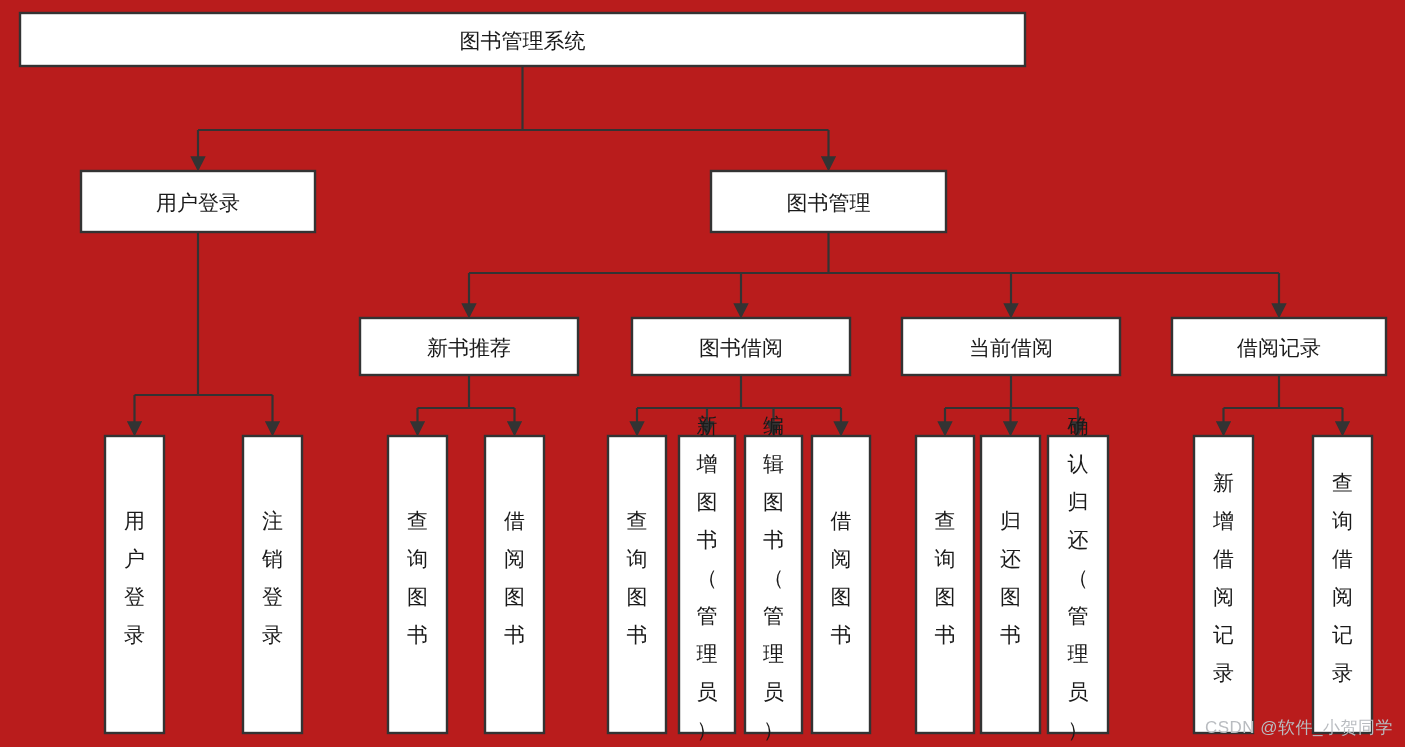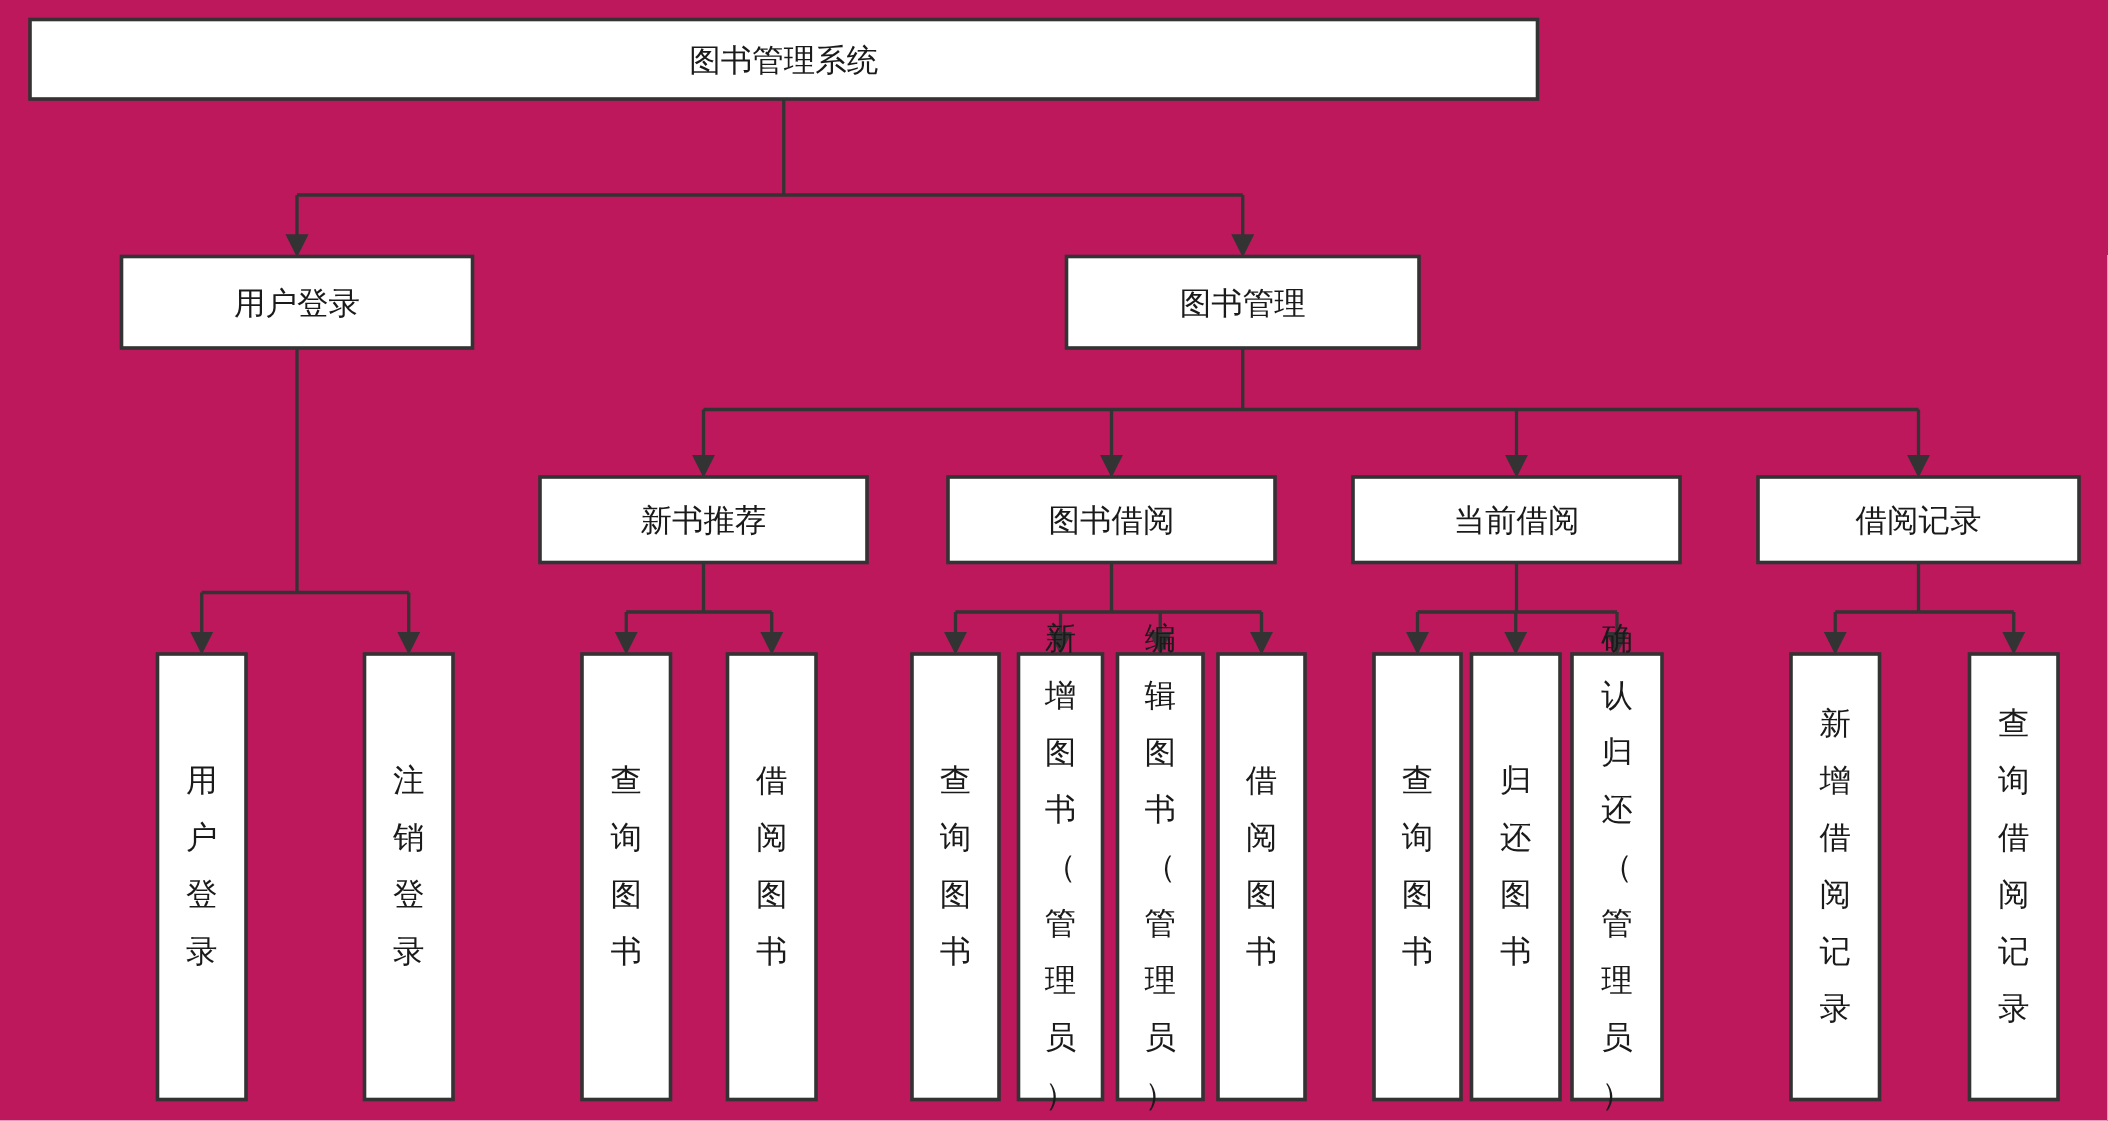--- a/index.html
+++ b/index.html
@@ -7,21 +7,21 @@
     padding: 0;
     background: #ffffff;
   }
   body {
     font-family: "Liberation Sans", "DejaVu Sans", sans-serif;
   }
   #diagram-root {
     position: relative;
     width: 1405px;
     height: 747px;
-    background: #be185d;
+    background: #b91c1c;
     overflow: hidden;
   }
   svg#flow {
     position: absolute;
     top: 0;
     left: 0;
     width: 1405px;
     height: 747px;
   }
   .node-rect {
@@ -181,13 +181,14 @@
           <rect x="1194" y="436" width="59" height="297" class="node-rect"></rect>
           <text class="node-label-v" x="1223.5"><tspan x="1223.5" y="489.5">新</tspan><tspan x="1223.5" y="527.5">增</tspan><tspan x="1223.5" y="565.5">借</tspan><tspan x="1223.5" y="603.5">阅</tspan><tspan x="1223.5" y="641.5">记</tspan><tspan x="1223.5" y="679.5">录</tspan></text>
         </g>
         <g>
           <rect x="1313" y="436" width="59" height="297" class="node-rect"></rect>
           <text class="node-label-v" x="1342.5"><tspan x="1342.5" y="489.5">查</tspan><tspan x="1342.5" y="527.5">询</tspan><tspan x="1342.5" y="565.5">借</tspan><tspan x="1342.5" y="603.5">阅</tspan><tspan x="1342.5" y="641.5">记</tspan><tspan x="1342.5" y="679.5">录</tspan></text>
         </g>
       </g>
   </svg>
 
+  <div class="watermark">CSDN @软件_小贺同学</div>
 </div>
 
 </body></html>

